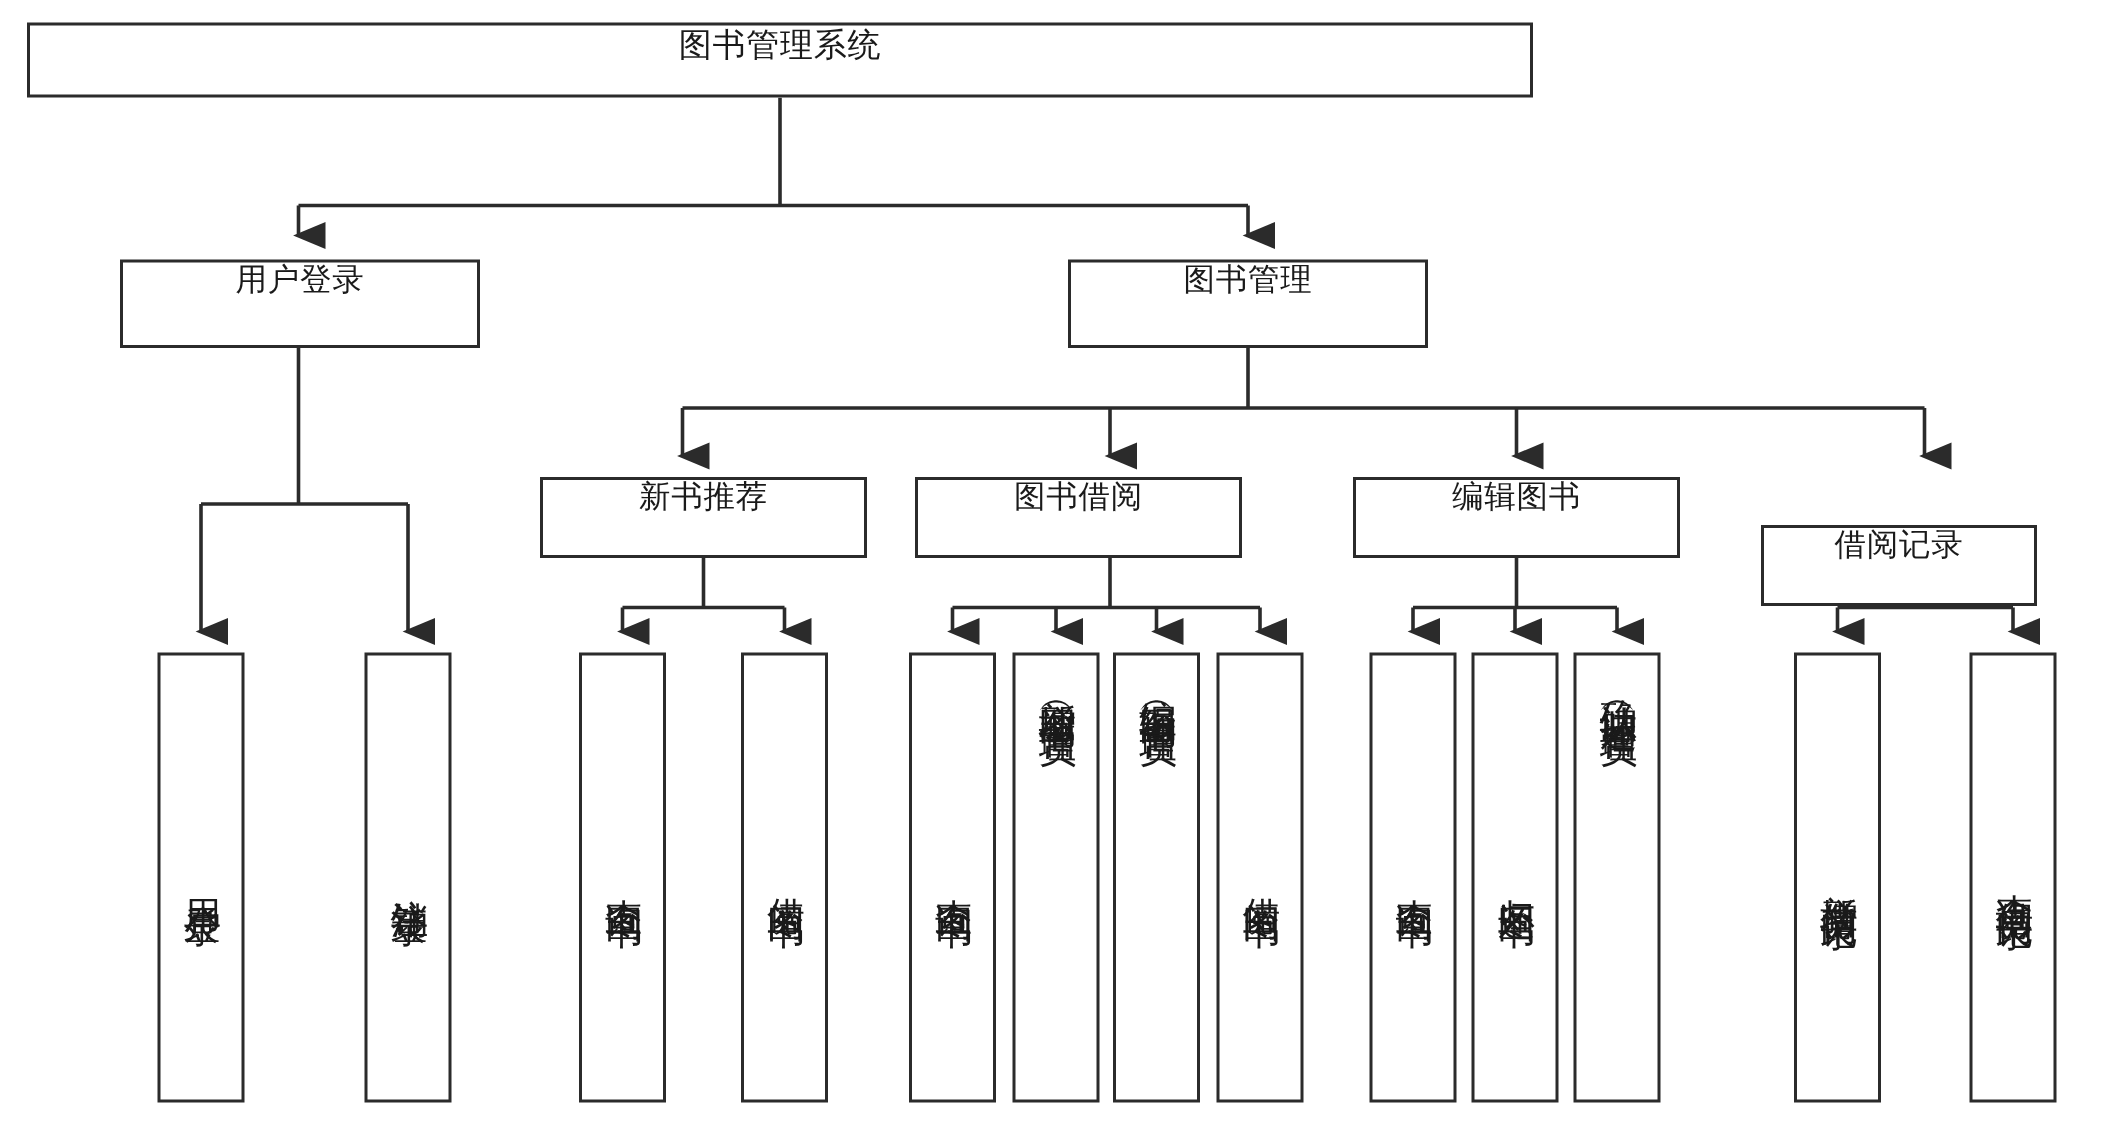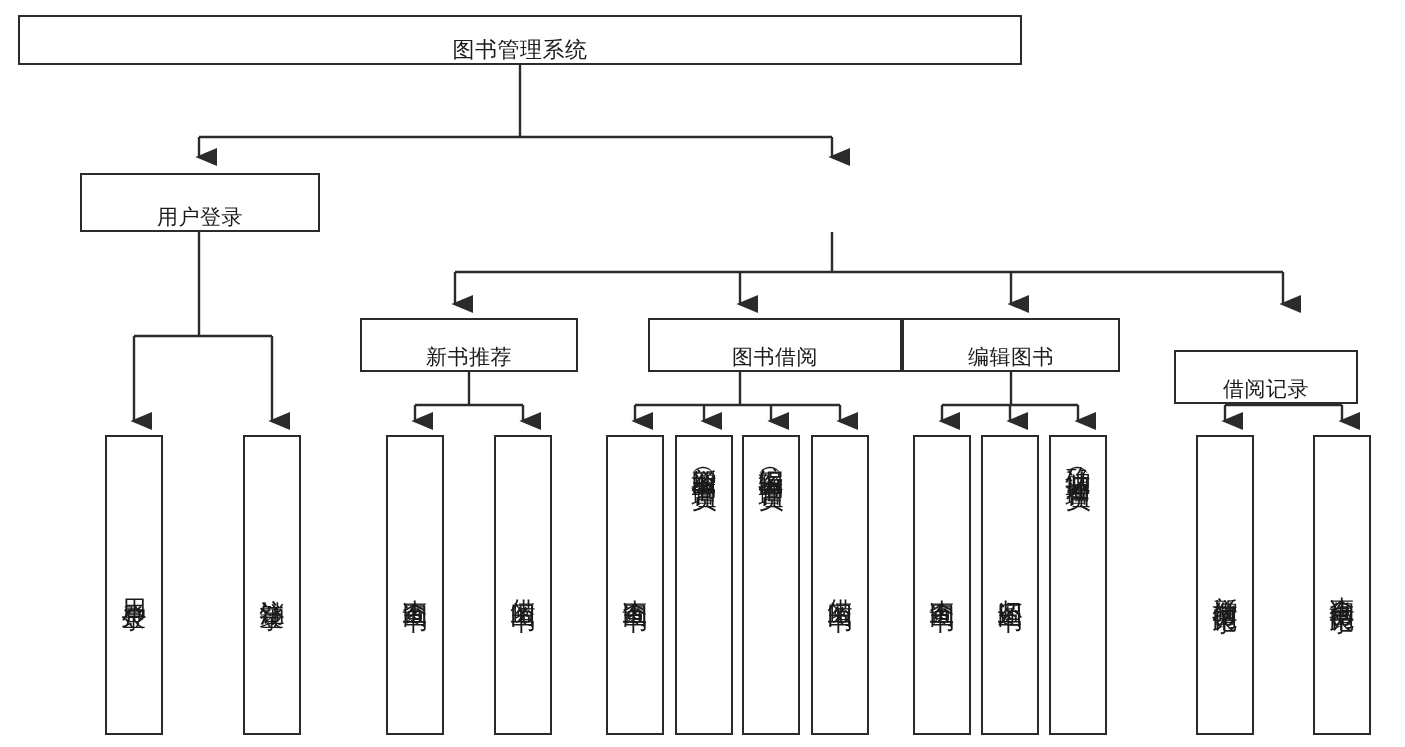--- a/index.html
+++ b/index.html
@@ -14,21 +14,21 @@
   #diagram{
     position:absolute;left:0;top:0;width:1405px;height:747px;
   }
   .conn-layer{position:absolute;left:0;top:0;width:1405px;height:747px;pointer-events:none;}
   .node{
     position:absolute;
     box-sizing:border-box;
     background:#ffffff;
     border:2.2px solid #2b2b2b;
     display:flex;
-    align-items:flex-end;
+    align-items:flex-start;
     justify-content:center;
     color:#1a1a1a;
   }
   .node .lbl{
     display:block;
     text-align:center;
     line-height:1.18;
     letter-spacing:0.5px;
   }
   
@@ -121,26 +121,29 @@
   </svg>
 
   <div class="node horiz root" style="left:18px;top:15px;width:1004px;height:50px;">
     <span class="lbl">图书管理系统</span>
   </div>
 
   <div class="node horiz" style="left:80px;top:173px;width:240px;height:59px;">
     <span class="lbl">用户登录</span>
   </div>
 
+  <div class="node horiz" style="left:712px;top:173px;width:240px;height:59px;">
+    <span class="lbl">图书管理</span>
+  </div>
 
   <div class="node horiz" style="left:360px;top:318px;width:218px;height:54px;">
     <span class="lbl">新书推荐</span>
   </div>
 
-  <div class="node horiz" style="left:648px;top:318px;width:254px;height:54px;">
+  <div class="node horiz" style="left:610px;top:318px;width:218px;height:54px;">
     <span class="lbl">图书借阅</span>
   </div>
 
   <div class="node horiz" style="left:902px;top:318px;width:218px;height:54px;">
     <span class="lbl">编辑图书</span>
   </div>
 
   <div class="node horiz" style="left:1174px;top:318px;width:184px;height:54px;margin-top:32px;">
     <span class="lbl">借阅记录</span>
   </div>

